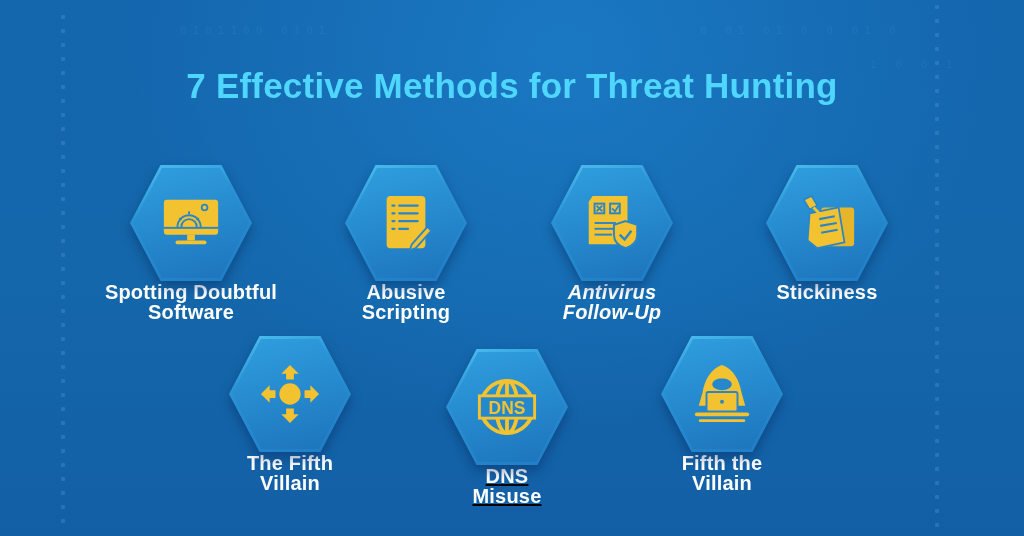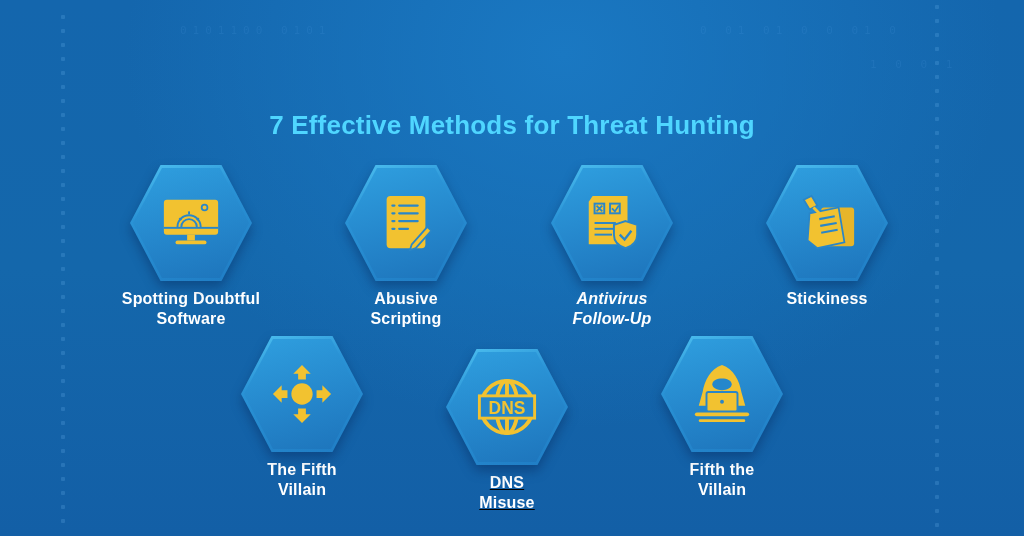--- a/index.html
+++ b/index.html
@@ -15,40 +15,40 @@
     position: absolute; font-family: "DejaVu Sans Mono", monospace;
     font-size: 11px; letter-spacing: 6px; color: rgba(120,190,255,0.10);
   }
   .bg-deco .dots {
     position: absolute; width: 10px;
     background-image: radial-gradient(circle, rgba(130,200,255,0.18) 2px, transparent 2.5px);
     background-size: 10px 14px;
   }
   .title {
     position: absolute; left: 0; right: 0; top: 66px; text-align: center;
-    font-size: 26px; font-weight: bold; color: #4fd6ff; letter-spacing: 0.2px; margin-top: 44px;
+    font-size: 35px; font-weight: bold; color: #4fd6ff; letter-spacing: 0.2px;
   }
   .method { position: absolute; width: 200px; text-align: center; }
   .hex-wrap {
     position: relative; width: 122px; height: 116px; margin: 0 auto;
     filter: drop-shadow(0 6px 6px rgba(5,40,90,0.45));
   }
   .hex {
     position: absolute; inset: 0;
     clip-path: polygon(25% 0%, 75% 0%, 100% 50%, 75% 100%, 25% 100%, 0% 50%);
     background: linear-gradient(160deg, #4fc3f2 0%, #2a93d6 35%, #1f7cc4 100%);
   }
   .hex-inner {
     position: absolute; inset: 3px;
     clip-path: polygon(25% 0%, 75% 0%, 100% 50%, 75% 100%, 25% 100%, 0% 50%);
     background: linear-gradient(165deg, #2f9fdf 0%, #2587cc 55%, #1d74bb 100%);
   }
   .icon { position: absolute; left: 50%; top: 50%; transform: translate(-50%,-50%); width: 62px; height: 62px; }
   .label {
-    margin-top: 8px; color: #ffffff; font-size: 16px; font-weight: bold;
+    margin-top: 1px; color: #ffffff; font-size: 20px; font-weight: bold;
     line-height: 20px; letter-spacing: 0.2px;
   }
   .label span { display: block; }
 </style>
 </head>
 <body>
 
 <div class="bg-deco">
   <div class="bits" style="left:180px;top:24px;">0101100 0101</div>
   <div class="bits" style="left:700px;top:24px;">0 01 01 0 0 01 0</div>
@@ -149,21 +149,21 @@
       <path d="M8 8 L16 4 L22 14 L14 18 Z" fill="#f2c230" stroke="#2a86c8" stroke-width="1.8"></path>
       <line x1="18" y1="16" x2="24" y2="22" stroke="#f2c230" stroke-width="3"></line>
     </svg>
   </div>
   <div class="label">
     <span>Stickiness</span>
     <span></span>
   </div>
 </div>
 
-<div class="method" style="left:202px;top:336px;text-align:center;">
+<div class="method" style="left:190px;top:336px;text-align:center;">
   <div class="hex-wrap">
     <div class="hex"></div>
       <div class="hex-inner"></div>
     <svg class="icon" viewBox="0 0 64 64">
       <circle cx="32" cy="32" r="11" fill="#f2c230"></circle>
       <path d="M32 2 L41 11 H36 V17 H28 V11 H23 Z" fill="#f2c230"></path>
       <path d="M32 62 L41 53 H36 V47 H28 V53 H23 Z" fill="#f2c230"></path>
       <path d="M2 32 L11 23 V28 H17 V36 H11 V41 Z" fill="#f2c230"></path>
       <path d="M62 32 L53 23 V28 H47 V36 H53 V41 Z" fill="#f2c230"></path>
     </svg>

